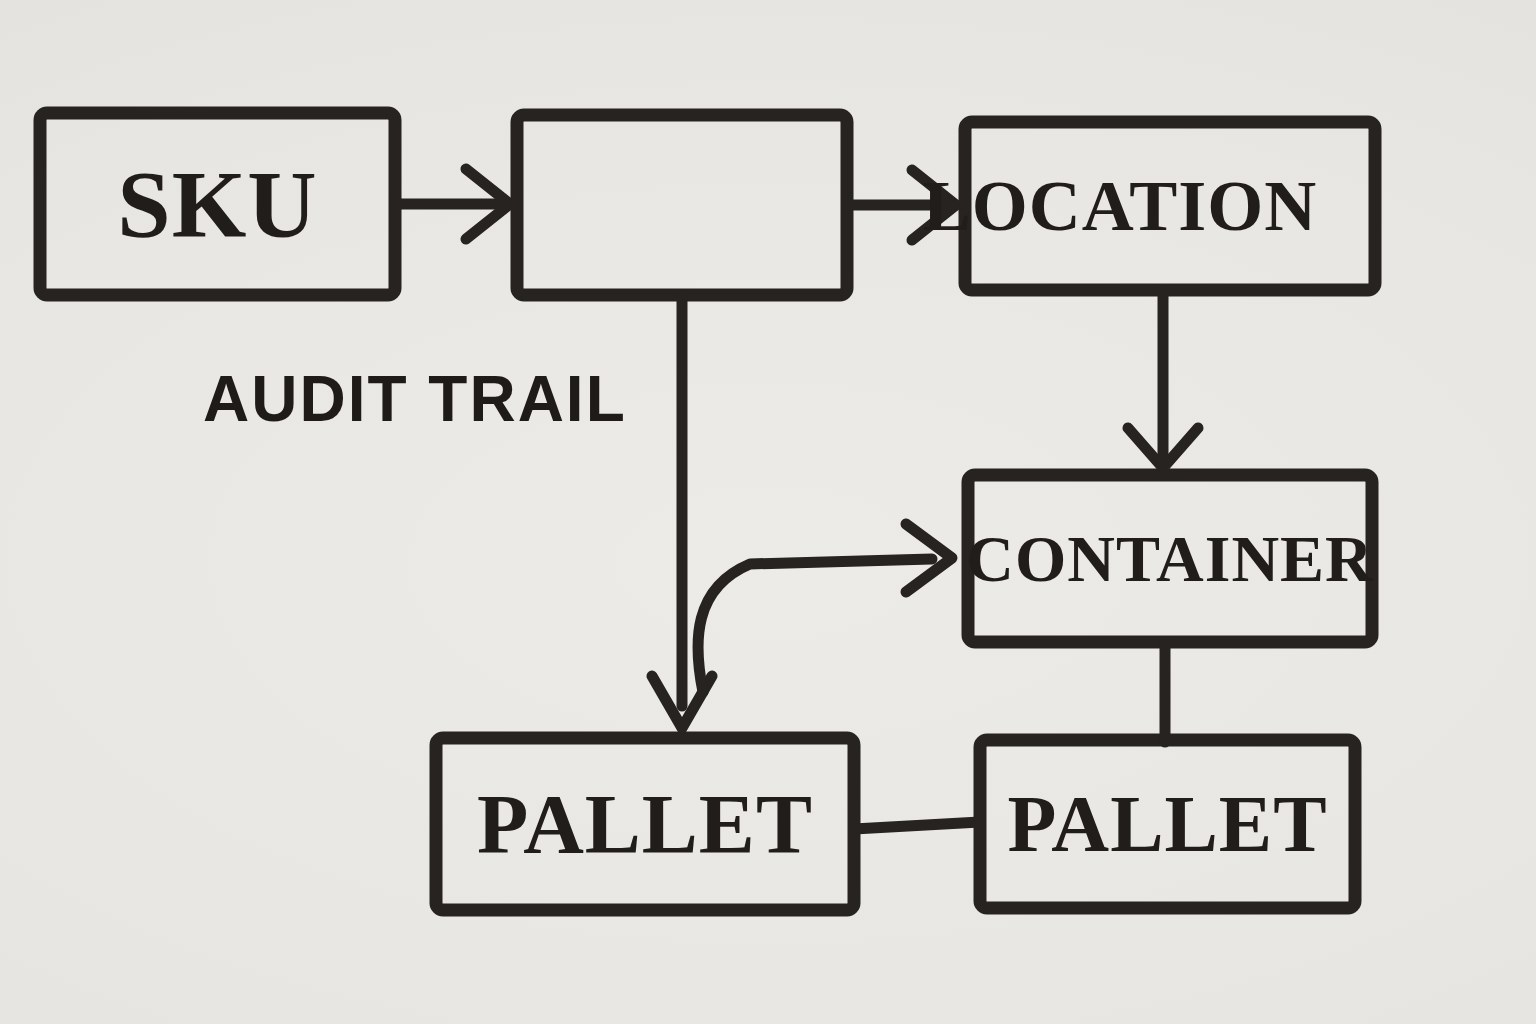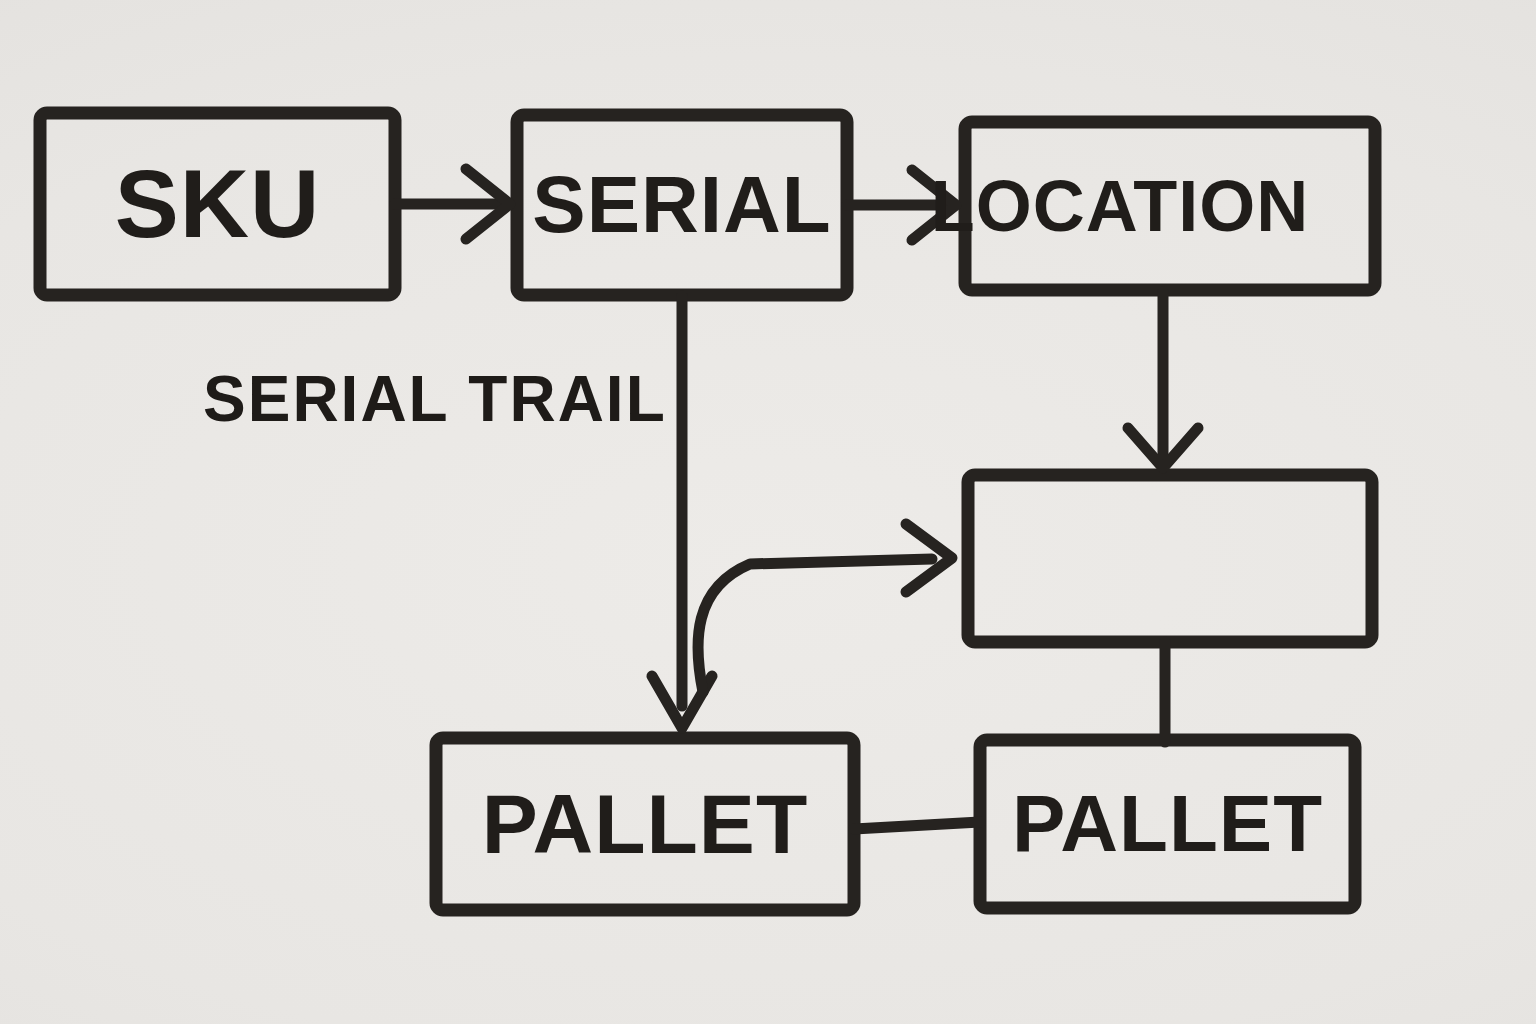--- a/index.html
+++ b/index.html
@@ -13,20 +13,21 @@
   }
   svg.wires{position:absolute;left:0;top:0;}
   .node-label{
     position:absolute;
     display:flex;align-items:center;justify-content:center;
     font-weight:bold;
     color:#201d1a;
     letter-spacing:1px;
     user-select:none;
     white-space:nowrap;
+    font-family:Liberation Serif, serif;
   }
   .caption{
     position:absolute;
     font-weight:bold;
     color:#1e1b18;
     letter-spacing:2px;
     white-space:nowrap;
   }
 </style>
 </head>
@@ -72,24 +73,24 @@
       <path d="M1165 642 V742"></path>
     </g>
 
     <g stroke-width="11">
       <path d="M854 829 L980 822"></path>
     </g>
   </svg>
 
   <div class="node-label" style="left:40px;top:113px;width:355px;height:182px;font-size:96px;">SKU</div>
 
-  <div class="node-label" style="left:517px;top:115px;width:330px;height:180px;font-size:80px;">SERIAL</div>
 
   <div class="node-label" style="left:915px;top:122px;width:410px;height:168px;font-size:72px;">LOCATION</div>
 
+  <div class="node-label" style="left:968px;top:475px;width:404px;height:167px;font-size:66px;">CONTAINER</div>
 
   <div class="node-label" style="left:436px;top:738px;width:418px;height:172px;font-size:84px;">PALLET</div>
 
   <div class="node-label" style="left:980px;top:740px;width:375px;height:168px;font-size:80px;">PALLET</div>
 
-  <div class="caption" style="left:203px;top:362px;font-size:64px;">SERIAL TRAIL</div>
+  <div class="caption" style="left:203px;top:362px;font-size:64px;">AUDIT TRAIL</div>
 
 </div>
 
 </body></html>

